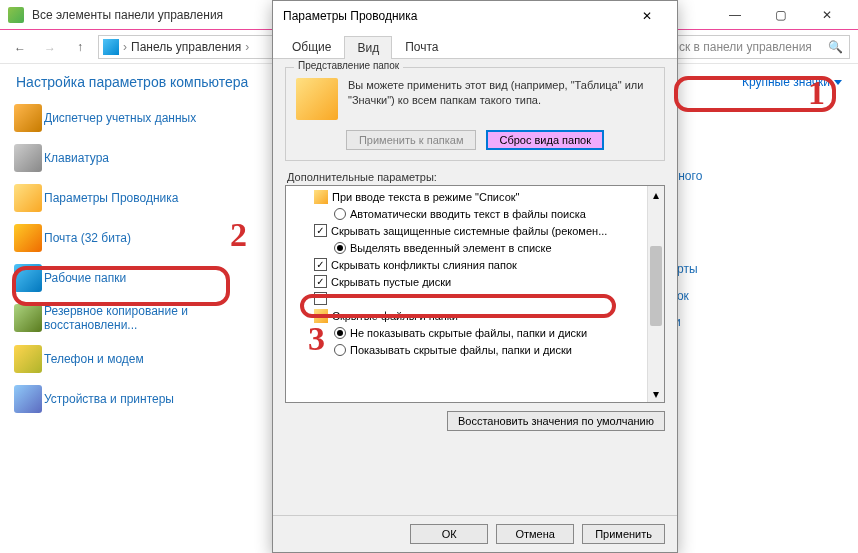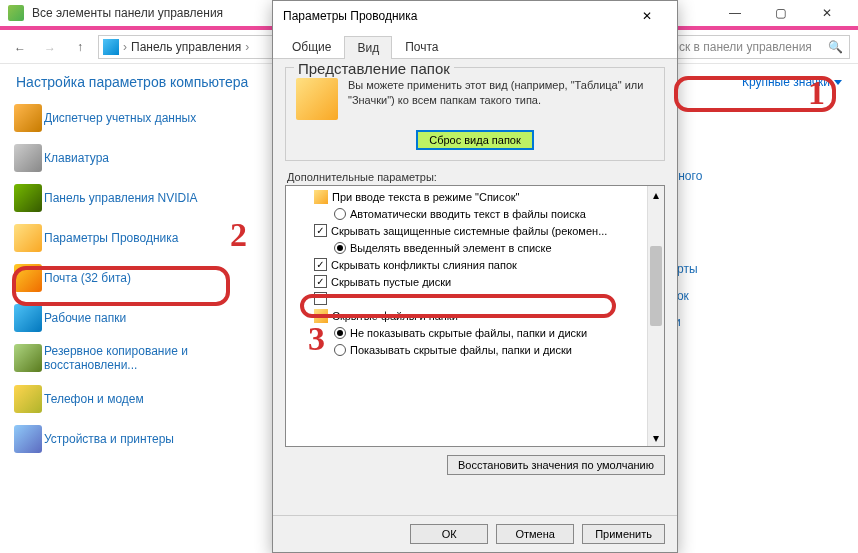--- a/index.html
+++ b/index.html
@@ -1,20 +1,20 @@
 <!DOCTYPE html>
 <html><head>
 <meta charset="utf-8">
 <style>
 * { box-sizing: border-box; margin: 0; padding: 0; font-family: "Segoe UI", Tahoma, sans-serif; }
 body { background: #fff; width: 858px; height: 553px; overflow: hidden; position: relative; font-size: 12px; }
 
 
 .main-win { position: absolute; inset: 0; background: #fff; }
-.titlebar { height: 30px; display: flex; align-items: center; padding: 0 8px; border-bottom: 4px solid #ec4899; }
+.titlebar { height: 30px; display: flex; align-items: center; padding: 0 8px; border-bottom: 1px solid #ec4899; }
 .titlebar .app-icon { width: 16px; height: 16px; background: linear-gradient(135deg,#8bc34a,#4caf50); border-radius: 2px; margin-right: 8px; }
 .titlebar .title { flex: 1; color: #333; }
 .winbtns { display: flex; gap: 0; margin-left: auto; }
 .winbtn { width: 46px; height: 30px; display:flex; align-items:center; justify-content:center; color:#333; }
 .addrbar { height: 34px; display: flex; align-items: center; padding: 0 8px; border-bottom: 1px solid #e5e5e5; gap: 6px; }
 .navarrow { width: 24px; height: 24px; display:flex; align-items:center; justify-content:center; color:#555; }
 .addrbox { flex: 1; height: 24px; border: 1px solid #ccc; display:flex; align-items:center; padding: 0 4px; gap:4px; background:#fff; }
 .addrbox .cp-icon { width: 16px; height: 16px; background: linear-gradient(135deg,#4fc3f7,#0288d1); }
 .addrbox .crumb { color:#333; }
 .search { width: 200px; height: 24px; border: 1px solid #ccc; display:flex; align-items:center; padding:0 6px; color:#888; }
@@ -48,30 +48,30 @@
 
 .dialog { position:absolute; left: 272px; top: 0; width: 406px; height: 553px; background:#f0f0f0; border:1px solid #888; box-shadow: 0 4px 16px rgba(0,0,0,.3); display:flex; flex-direction:column; }
 .dlg-title { height: 30px; display:flex; align-items:center; padding: 0 10px; background:#fff; }
 .dlg-title .txt { flex:1; color:#000; }
 .dlg-close { width: 40px; height: 30px; display:flex; align-items:center; justify-content:center; }
 .tabs { display:flex; background:#fff; border-bottom:1px solid #ccc; padding: 4px 6px 0; gap:0; }
 .tab { padding: 4px 12px; border:1px solid transparent; border-bottom:none; color:#333; background:#fff; }
 .tab.active { border-color:#ccc; background:#f0f0f0; position:relative; top:1px; }
 .dlg-body { flex:1; padding: 8px 12px; overflow:hidden; }
 .groupbox { border:1px solid #ccc; padding: 10px 10px 10px 10px; margin-bottom: 10px; position:relative; }
-.groupbox .legend { position:absolute; top:-8px; left:8px; background:#f0f0f0; padding:0 4px; color:#333; font-size:15px; }
+.groupbox .legend { position:absolute; top:-8px; left:8px; background:#f0f0f0; padding:0 4px; color:#333; font-size:10px; }
 .folderview { display:flex; gap:10px; align-items:flex-start;justify-content:center; }
 .folderview .fv-icon { width:42px;height:42px;background:linear-gradient(135deg,#ffe082,#f9a825); flex-shrink:0; border-radius:2px; }
 .folderview .fv-text { font-size:11px; line-height:1.35; color:#333; }
 .fv-btns { display:flex; gap:10px; justify-content:center; margin-top:10px; }
 .btn { padding: 3px 12px; border:1px solid #888; background:#e9e9e9; font-size:11px; min-width:110px; text-align:center; }
 .btn.disabled { color:#888; border-color:#bbb; }
-.btn.focus { border:1px solid #0078d7; box-shadow: inset 0 0 0 1px #0078d7; background:#bef264; }
+.btn.focus { border:1px solid #0078d7; box-shadow: inset 0 0 0 1px #0078d7; background:#f0abfc; }
 .advlabel { font-size:11px; color:#333; margin: 6px 0 2px 2px; }
-.tree { border:1px solid #888; background:#fff; height: 262px; position:relative; overflow:hidden; }
+.tree { border:1px solid #888; background:#fff; height: 218px; position:relative; overflow:hidden; }
 .tree-inner { padding: 2px 0; }
 .tree-row { display:flex; align-items:center; gap:4px; padding: 0 2px; font-size:11px; color:#000; height:17px; white-space:nowrap; }
 .tree-row .ind { display:inline-block; }
 .tree-row .chk { width:13px;height:13px;border:1px solid #555; display:inline-flex;align-items:center;justify-content:center; font-size:10px; background:#fff; flex-shrink:0; }
 .tree-row .chk.checked::after { content:"✓"; line-height:1; }
 .tree-row .rad { width:12px;height:12px;border:1px solid #555;border-radius:50%; display:inline-flex;align-items:center;justify-content:center; background:#fff; flex-shrink:0; }
 .tree-row .rad.sel::after { content:""; width:6px;height:6px;background:#000;border-radius:50%; }
 .tree-row .fico { width:14px;height:14px;background:linear-gradient(135deg,#ffe082,#f9a825); flex-shrink:0; }
 .tree .scrollbar { position:absolute; right:0; top:0; bottom:0; width:17px; background:#f0f0f0; border-left:1px solid #ddd; }
 .tree .sb-btn { height:17px; display:flex;align-items:center;justify-content:center; background:#f0f0f0; }
@@ -122,24 +122,20 @@
   <div class="items-col" id="left-items">
       <div class="cp-item">
         <div class="ic ic1"></div>
         <div class="lbl">Диспетчер учетных данных</div>
       </div>
       <div class="cp-item">
         <div class="ic ic2"></div>
         <div class="lbl">Клавиатура</div>
       </div>
       <div class="cp-item">
-        <div class="ic ic3"></div>
-        <div class="lbl">Панель управления NVIDIA</div>
-      </div>
-      <div class="cp-item">
         <div class="ic ic4"></div>
         <div class="lbl">Параметры Проводника</div>
       </div>
       <div class="cp-item">
         <div class="ic ic5"></div>
         <div class="lbl">Почта (32 бита)</div>
       </div>
       <div class="cp-item">
         <div class="ic ic6"></div>
         <div class="lbl">Рабочие папки</div>
@@ -196,20 +192,21 @@
     <div class="tab">Почта</div>
   </div>
   <div class="dlg-body">
     <div class="groupbox">
       <div class="legend">Представление папок</div>
       <div class="folderview">
         <div class="fv-icon"></div>
         <div class="fv-text">Вы можете применить этот вид (например, "Таблица" или "Значки") ко всем папкам такого типа.</div>
       </div>
       <div class="fv-btns">
+        <div class="btn disabled">Применить к папкам</div>
         <div class="btn focus">Сброс вида папок</div>
       </div>
     </div>
     <div class="advlabel">Дополнительные параметры:</div>
     <div class="tree">
       <div class="tree-inner" id="tree-inner">
           <div class="tree-row">
             <span class="ind" style="width:22px"></span>
             <span class="fico"></span>
             <span>При вводе текста в режиме "Список"</span>

